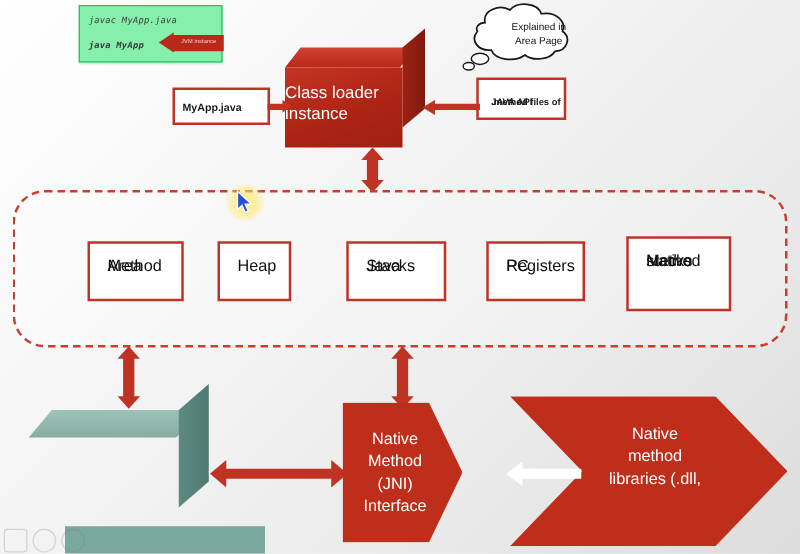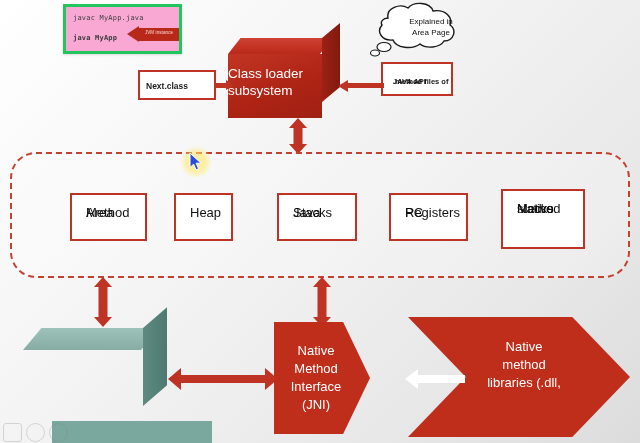--- a/index.html
+++ b/index.html
@@ -9,22 +9,23 @@
     background:linear-gradient(135deg,#ffffff 0%,#f4f4f4 40%,#e8e8e8 75%,#dcdcdc 100%);
     overflow:hidden;
     position:relative;
   }
   #stage{position:absolute;left:0;top:0;width:640px;height:443px;}
   .abs{position:absolute;}
 
   
   #console-box{
     left:63px;top:4px;width:113px;height:44px;
-    background:#f9a8d4;border:3px solid #22c55e;
+    background:#86efac;border:1px solid #22c55e;
     box-shadow:0 1px 2px rgba(0,0,0,.12);
+    font-style:italic;
   }
   #console-box .line{
     font-family:"DejaVu Sans Mono", monospace;
     font-size:7px;color:#3a3a3a;letter-spacing:.2px;
     position:absolute;left:7px;white-space:nowrap;
   }
   #cmd-javac{top:7px;}
   #cmd-java{top:27px;font-weight:bold;color:#1b1b1b;}
 
   
@@ -240,27 +241,27 @@
       <div>Area Page</div>
     </div>
   </div>
 
   <div class="abs" id="classloader">
     <div class="top"></div>
     <div class="side"></div>
     <div class="front">
       <span>
         <b style="font-weight:normal;display:block">Class loader</b>
-        <b style="font-weight:normal;display:block">subsystem</b>
+        <b style="font-weight:normal;display:block">instance</b>
       </span>
     </div>
   </div>
 
   <div class="abs wbox" id="myapp-box">
-    <span>Next.class</span>
+    <span>MyApp.java</span>
   </div>
   <div class="abs" id="arr-myapp">
     <div class="body"></div>
     <div class="head"></div>
   </div>
 
   <div class="abs wbox" id="javaapi-box">
     <span>
       <span style="display:block">.method files of</span>
       <span style="display:block">JAVA API</span>
@@ -330,22 +331,22 @@
     <div class="lt"></div>
     <div class="shaft"></div>
     <div class="rt"></div>
   </div>
 
   <div class="abs" id="jni">
     <div class="shape"></div>
     <div class="txt">
       <span style="display:block">Native</span>
       <span style="display:block">Method</span>
+      <span style="display:block">(JNI)</span>
       <span style="display:block">Interface</span>
-      <span style="display:block">(JNI)</span>
     </div>
   </div>
 
   <div class="abs" id="libs">
     <div class="shape"></div>
     <div class="txt">
       <span style="display:block">Native</span>
       <span style="display:block">method</span>
       <span style="display:block">libraries (.dll,</span>
     </div>

